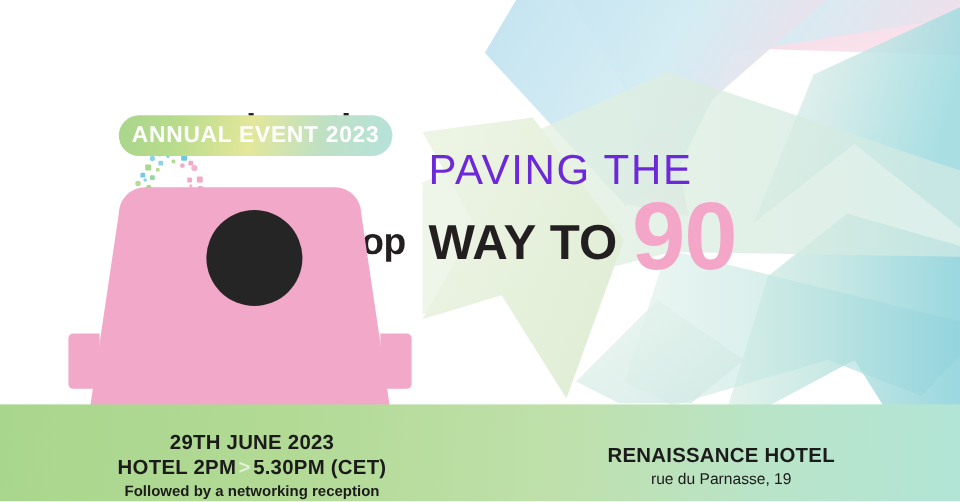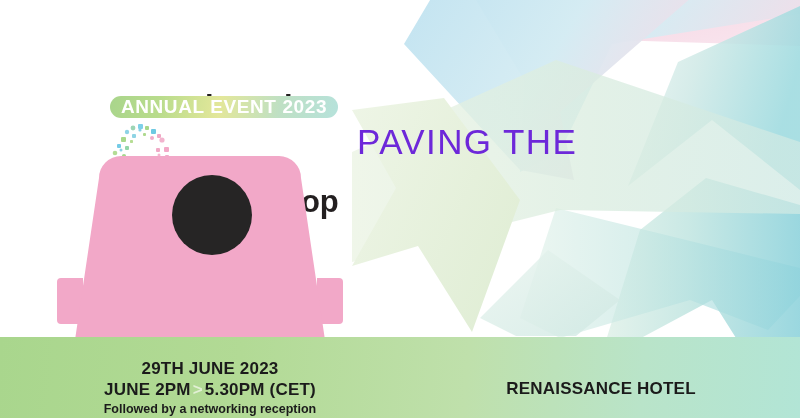--- a/index.html
+++ b/index.html
@@ -44,24 +44,24 @@
     line-height: 1.02;
     color: #231f20;
     letter-spacing: -0.3px;
     white-space: pre;
   }
   .logo-line { display: block; }
 
   
   #event-badge {
     position: absolute;
-    left: 110px;
+    left: 99px;
     top: 96px;
     width: 228px;
-    height: 22px;
+    height: 34px;
     border-radius: 17px;
     background: linear-gradient(100deg, #a9d58c 0%, #b9dc8c 22%, #e3e79a 48%, #bfe0c4 74%, #b6e2db 100%);
     display: flex;
     align-items: center;
     justify-content: center;
   }
   #event-badge-label {
     color: #ffffff;
     font-size: 19px;
     font-weight: bold;
@@ -267,38 +267,43 @@
       <span class="logo-line">glass loop</span>
     </div>
   </div>
 
   <div id="event-badge">
     <span id="event-badge-label">ANNUAL EVENT 2023</span>
   </div>
 
   <div id="headline">
     <span id="headline-line1">PAVING THE</span>
+    <div id="headline-line2-row">
+      <span id="headline-line2">WAY TO</span>
+      <span id="headline-number">90</span>
+    </div>
   </div>
 
   <svg id="glass-bank" viewBox="0 0 290 190">
 
     <path d="M6 128 h22 v46 h-22 a4 4 0 0 1 -4 -4 v-38 a4 4 0 0 1 4 -4 z" fill="#f2a8c8"></path>
     <path d="M262 128 h22 a4 4 0 0 1 4 4 v38 a4 4 0 0 1 -4 4 h-22 z" fill="#f2a8c8"></path>
 
     <path d="M44 28 a22 22 0 0 1 22 -22 h158 a22 22 0 0 1 22 22 l24 162 h-250 z" fill="#f2a8c8"></path>
 
     <circle cx="157" cy="65" r="40" fill="#262525"></circle>
   </svg>
 
   <div id="info-bar">
     <div id="info-date-col">
       <span class="info-strong">29TH JUNE 2023</span>
       <span class="info-strong">
-        <span>JUNE 2PM</span><span id="time-arrow">&gt;</span><span>5.30PM (CET)</span>
+        <span>HOTEL 2PM</span><span id="time-arrow">&gt;</span><span>5.30PM (CET)</span>
       </span>
       <span class="info-note">Followed by a networking reception</span>
     </div>
     <div id="info-venue-col">
       <span class="info-strong">RENAISSANCE HOTEL</span>
+      <span class="info-sub">rue du Parnasse, 19</span>
     </div>
   </div>
 
 </div>
 
 </body></html>

